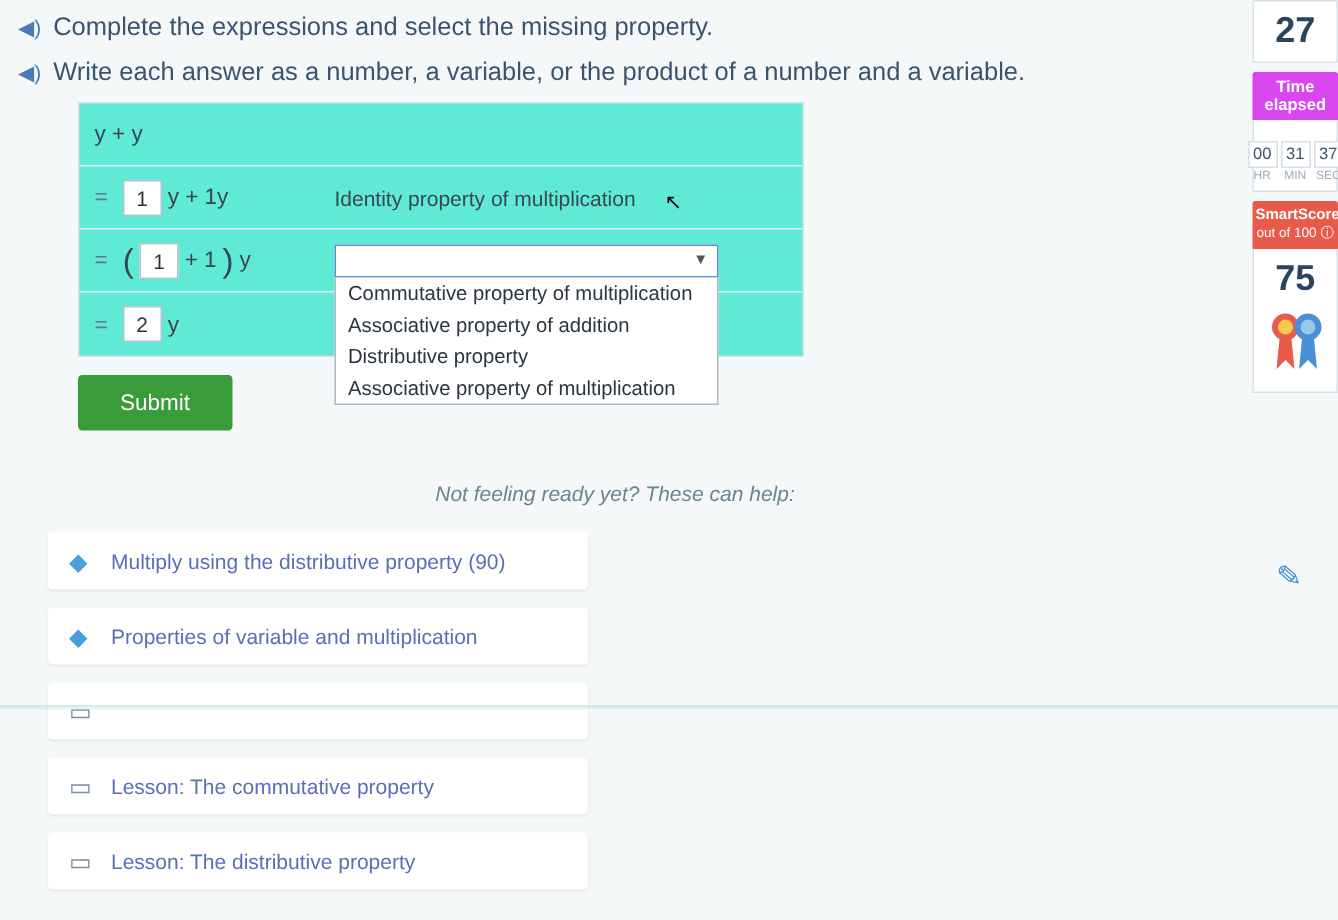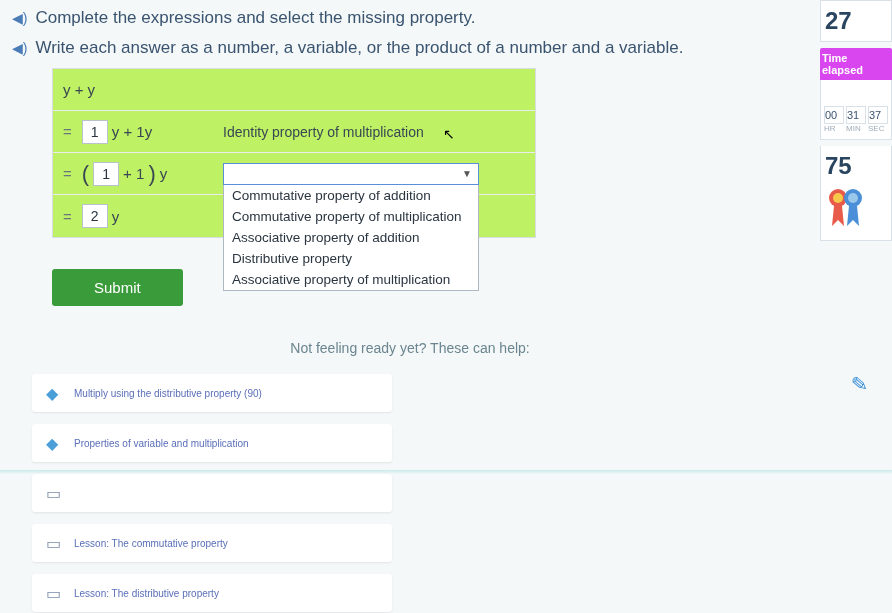--- a/index.html
+++ b/index.html
@@ -1,50 +1,50 @@
 <!DOCTYPE html>
 <html><head>
 <meta charset="utf-8">
 <style>
 *{box-sizing:border-box;margin:0;padding:0;font-family:Arial,Helvetica,sans-serif}
 body{width:892px;height:613px;background:#f5f8f8;position:relative;overflow:hidden}
 .main{padding:8px 12px 0 12px;width:820px;float:left}
-.sidebar{width:72px;float:right;padding:0;}
+.sidebar{width:57px;float:right;padding:0;text-align:center}
 .instr-row{display:flex;align-items:flex-start;gap:8px;margin-bottom:10px}
 .speaker{color:#4a7db8;font-size:14px;flex-shrink:0;margin-top:2px}
 .instr{color:#3a5470;font-size:17px;}
-.work{margin:10px 0 0 40px;border:1px solid #d8dde2;width:484px;background:#bef264}
+.work{margin:10px 0 0 40px;border:1px solid #d8dde2;width:484px;background:#5eead4}
 .work-inner{padding:0}
 .row{display:flex;align-items:center;min-height:42px;border-bottom:1px solid #e8ecef}
 .row:last-child{border-bottom:none}
 .cell-l{width:160px;padding:6px 10px;color:#3a4752;font-size:15px;display:flex;align-items:center;gap:4px}
 .cell-r{flex:1;padding:6px 10px;color:#3a4752;font-size:14px;position:relative}
 .eq{color:#6a7580;margin-right:6px}
 .ibox{width:26px;height:24px;border:1px solid #b8c2cc;background:#fff;display:inline-flex;align-items:center;justify-content:center;font-size:14px;color:#2a3540}
 .paren{font-size:22px;color:#3a4752;font-weight:100}
 .dd{position:relative;width:256px}
 .dd-sel{border:1px solid #5a8fd8;background:#fff;height:22px;display:flex;align-items:center;justify-content:flex-end;padding:0 6px;cursor:pointer}
 .dd-arrow{font-size:10px;color:#555}
 .dd-list{position:absolute;top:22px;left:0;right:0;background:#fff;border:1px solid #aeb8c2;border-top:none;z-index:10}
 .dd-item{padding:3px 8px;font-size:13.5px;color:#2a3540;cursor:pointer}
 .cursor{position:absolute;left:390px;top:4px;font-size:14px;color:#000;pointer-events:none}
-.submit{margin:31px 0 0 40px;background:#3a9b3a;color:#fff;border:none;padding:10px 42px;font-size:15px;border-radius:3px;cursor:pointer}
+.submit{margin:12px 0 0 40px;background:#3a9b3a;color:#fff;border:none;padding:10px 28px;font-size:15px;border-radius:3px;cursor:pointer}
 .workitout{text-align:center;margin-top:34px}
 .wio-t{color:#4a8590;font-size:16px;margin-bottom:2px}
-.wio-s{color:#6a8590;font-size:14px;}
+.wio-s{color:#6a8590;font-size:14px;font-style:italic}
 .helpers{margin-top:18px;padding:0 20px;display:flex;flex-wrap:wrap;gap:12px 40px}
 .helper{background:#fff;border-radius:3px;padding:10px 14px;width:360px;display:flex;align-items:center;gap:10px;box-shadow:0 1px 2px rgba(0,0,0,.08)}
 .helper .hicon{width:18px;height:18px;flex-shrink:0}
-.helper .htxt{color:#5a6fb8;font-size:10px}
+.helper .htxt{color:#5a6fb8;font-size:14px}
 .gem{color:#4a9fd8}
 .book{color:#7a8fa8}
 .sb-box{background:#fff;border:1px solid #d8e0e8;margin-bottom:6px;padding:6px 4px}
 .sb-num{font-size:24px;font-weight:bold;color:#2a4560}
 .sb-hdr{background:#d946ef;color:#fff;font-size:11px;font-weight:bold;padding:4px 2px;border-radius:2px 2px 0 0}
-.sb-time{display:flex;gap:2px;justify-content:center;margin-top:20px}
+.sb-time{display:flex;gap:2px;justify-content:center;margin-top:8px}
 .sb-tcell{background:#fff;border:1px solid #d8e0e8;width:20px;padding:2px 0;font-size:11px;color:#3a5470}
 .sb-tlab{font-size:8px;color:#a0acb8;text-transform:uppercase}
 .sb-ss{background:#e85a4a;color:#fff;font-size:10px;font-weight:bold;padding:4px 2px;border-radius:2px 2px 0 0}
 .sb-ss-sub{font-size:9px;font-weight:normal}
 .ribbons{margin-top:6px}
 .pencil{position:absolute;right:24px;top:372px;color:#3a8fd8;font-size:20px;transform:rotate(-5deg)}
 .wave{position:absolute;left:0;right:0;top:470px;height:4px;background:linear-gradient(180deg,#c8e8e8,transparent)}
 svg.rb{width:40px;height:44px}
 </style>
 </head>
@@ -87,21 +87,20 @@
           <span> + 1</span>
           <span class="paren">)</span>
           <span>y</span>
         </div>
         <div class="cell-r">
           <div class="dd">
             <div class="dd-sel">
                 <span class="dd-arrow">▼</span>
               </div>
             <div class="dd-list">
-              <div class="dd-item">Commutative property of addition</div>
               <div class="dd-item">Commutative property of multiplication</div>
               <div class="dd-item">Associative property of addition</div>
               <div class="dd-item">Distributive property</div>
               <div class="dd-item">Associative property of multiplication</div>
             </div>
           </div>
         </div>
       </div>
       <div class="row">
         <div class="cell-l">
@@ -162,20 +161,21 @@
             <div class="sb-tlab">MIN</div>
           </div>
         <div>
             <div class="sb-tcell">37</div>
             <div class="sb-tlab">SEC</div>
           </div>
       </div>
     </div>
   </div>
   <div>
+    <div class="sb-ss"><span>SmartScore</span><br><span class="sb-ss-sub"><span>out of 100 </span>ⓘ</span></div>
     <div class="sb-box" style="margin-top:0;border-top:none">
       <div class="sb-num">75</div>
       <div class="ribbons">
         <svg class="rb" viewBox="0 0 40 44">
           <circle cx="13" cy="12" r="9" fill="#e85a4a"></circle>
             <circle cx="13" cy="12" r="5" fill="#f8c84a"></circle>
           <path d="M9 20 L7 40 L13 34 L19 40 L17 20 Z" fill="#e85a4a"></path>
           <circle cx="28" cy="12" r="9" fill="#4a8fd8"></circle>
             <circle cx="28" cy="12" r="5" fill="#9ac8ea"></circle>
           <path d="M24 20 L22 40 L28 34 L34 40 L32 20 Z" fill="#4a8fd8"></path>

